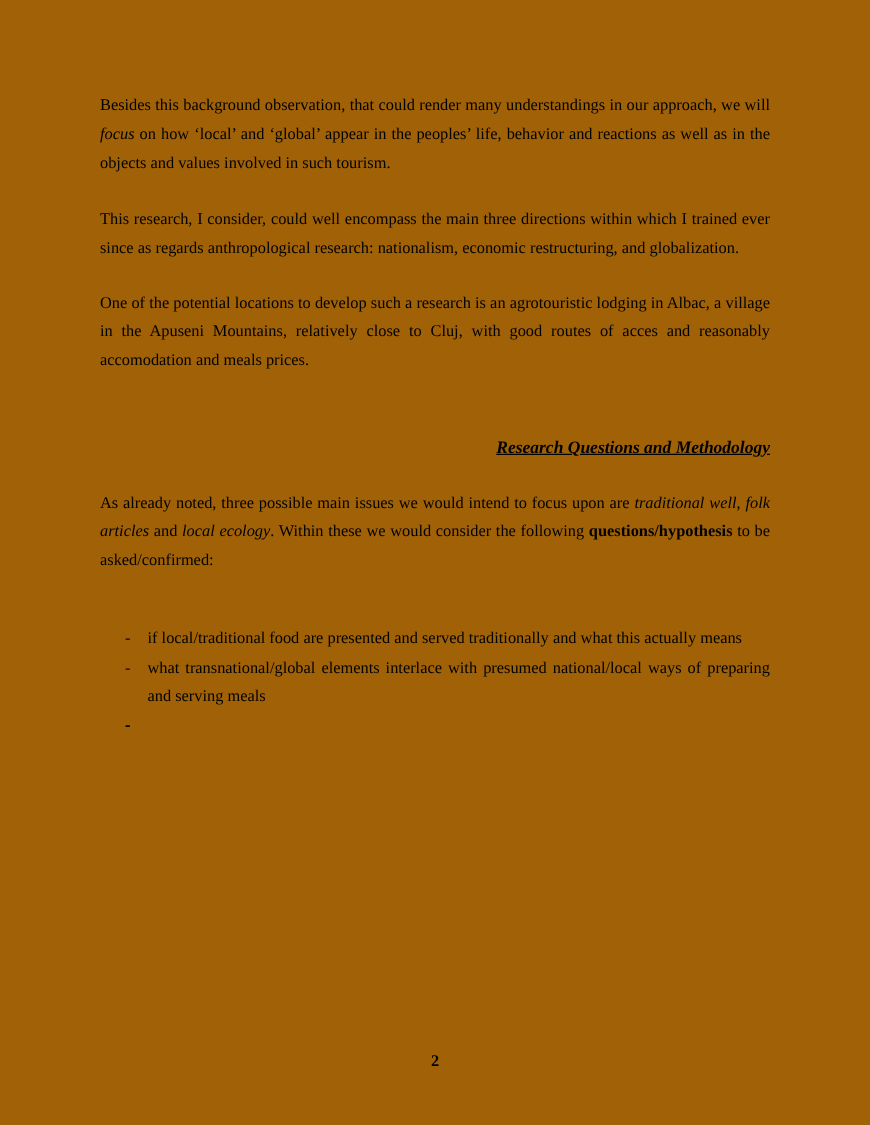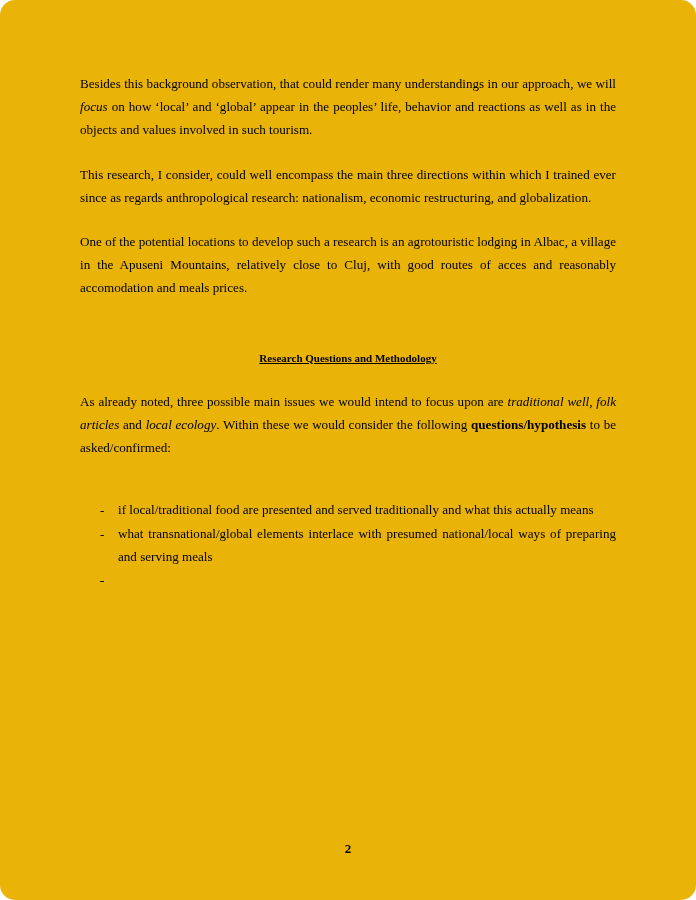--- a/index.html
+++ b/index.html
@@ -14,46 +14,46 @@
     font-family: "Liberation Serif", "DejaVu Serif", serif;
     color: #000000;
     overflow: hidden;
   }
   .page {
     position: absolute;
     top: 0;
     left: 0;
     width: 696px;
     height: 900px;
-    background: #eab308;
-    border-radius: 15px;
+    background: #a16207;
   }
   .content {
     position: absolute;
     left: 80px;
     top: 72px;
     width: 536px;
   }
   p.para {
     margin: 0 0 21px 0;
     font-size: 13.1px;
     line-height: 23.2px;
     text-align: justify;
     text-justify: inter-word;
     -webkit-hyphens: none;
     hyphens: none;
   }
   .heading {
     margin: 0;
     padding: 0;
-    font-size: 11px;
+    font-size: 14px;
     line-height: 23.2px;
     font-weight: bold;
     text-decoration: underline;
-    text-align: center;
+    text-align: right;
+    font-style: italic;
   }
   .spacer-before-heading {
     height: 26px;
   }
   .spacer-after-heading {
     height: 20px;
   }
   .spacer-before-list {
     height: 18px;
   }

